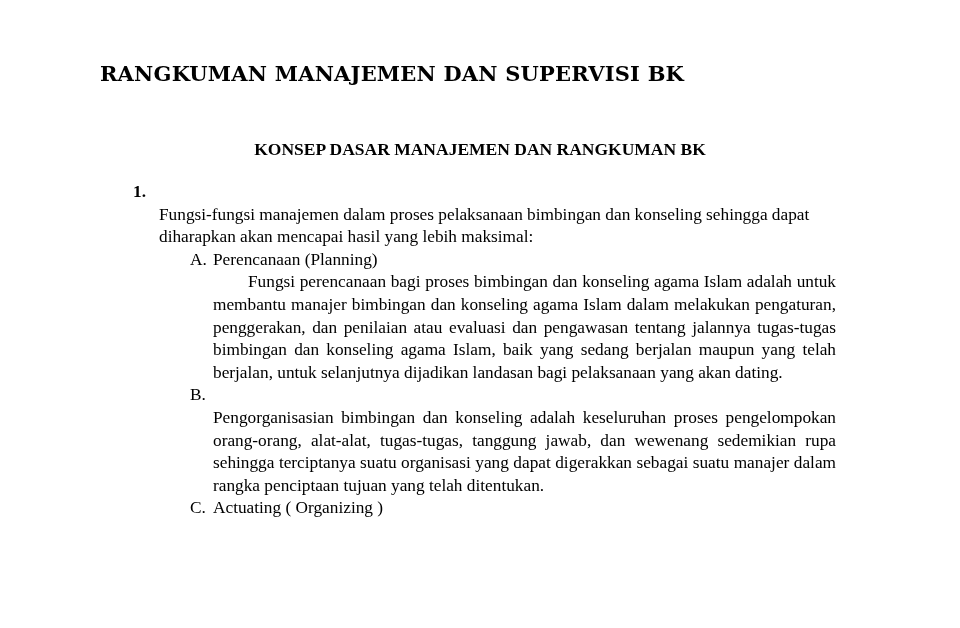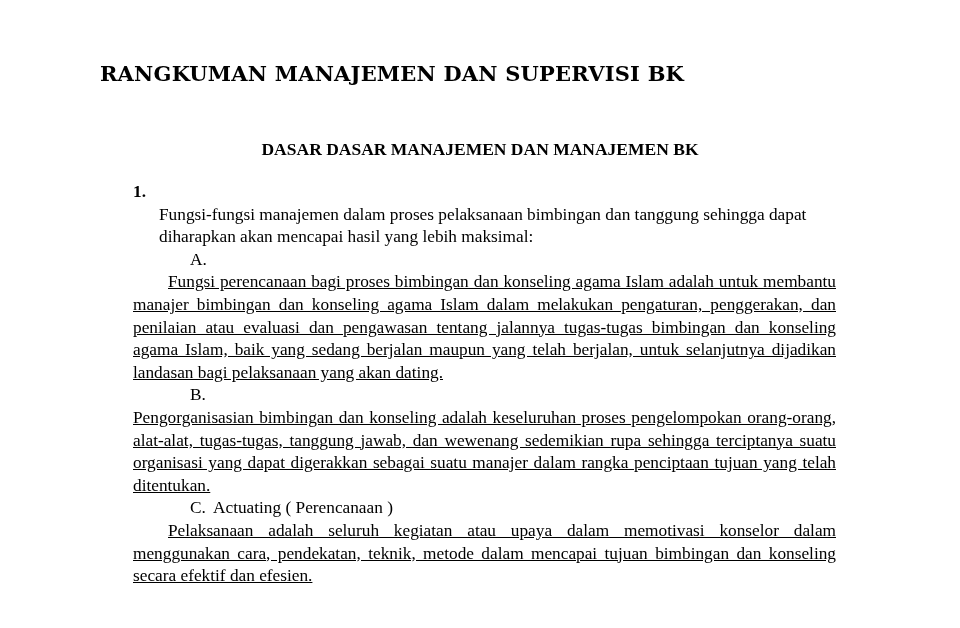--- a/index.html
+++ b/index.html
@@ -19,44 +19,44 @@
     }
     .content {
       position: absolute; left: 133px; top: 181px; width: 703px;
       font-size: 17.3px; line-height: 22.6px;
     }
     .item-head { display: flex; font-weight: bold; }
     .item-num { width: 26px; }
     .item-body { padding-left: 26px; }
     .sub { display: flex; margin-left: 57px; }
     .sub-letter { width: 23px; }
-    .sub-body { text-align: justify; text-align-last: left; text-decoration: underline; }
+    .sub-body { margin-left: 80px; text-align: justify; text-align-last: left; }
     .indent { text-indent: 35px; }
     p { margin: 0; }
   </style>
 </head>
 <body>
 
 <div class="title">RANGKUMAN MANAJEMEN DAN SUPERVISI BK</div>
-<div class="subtitle">DASAR DASAR MANAJEMEN DAN MANAJEMEN BK</div>
+<div class="subtitle">KONSEP DASAR MANAJEMEN DAN RANGKUMAN BK</div>
 
 <div class="content">
   <div class="item-head">
     <span class="item-num">1.</span>
   </div>
-  <p class="item-body" style="padding-right:0;">Fungsi-fungsi manajemen dalam proses pelaksanaan bimbingan dan tanggung sehingga dapat diharapkan akan mencapai hasil yang lebih maksimal:</p>
+  <p class="item-body" style="padding-right:0;">Fungsi-fungsi manajemen dalam proses pelaksanaan bimbingan dan konseling sehingga dapat diharapkan akan mencapai hasil yang lebih maksimal:</p>
 
   <div class="sub">
     <span class="sub-letter">A.</span>
+    <span>Perencanaan (Planning)</span>
   </div>
   <p class="sub-body indent">Fungsi perencanaan bagi proses bimbingan dan konseling agama Islam adalah untuk membantu manajer bimbingan dan konseling agama Islam dalam melakukan pengaturan, penggerakan, dan penilaian atau evaluasi dan pengawasan tentang jalannya tugas-tugas bimbingan dan konseling agama Islam, baik yang sedang berjalan maupun yang telah berjalan, untuk selanjutnya dijadikan landasan bagi pelaksanaan yang akan dating.</p>
 
   <div class="sub">
     <span class="sub-letter">B.</span>
   </div>
   <p class="sub-body">Pengorganisasian bimbingan dan konseling adalah keseluruhan proses pengelompokan orang-orang, alat-alat, tugas-tugas, tanggung jawab, dan wewenang sedemikian rupa sehingga terciptanya suatu organisasi yang dapat digerakkan sebagai suatu manajer dalam rangka penciptaan tujuan yang telah ditentukan.</p>
 
   <div class="sub">
     <span class="sub-letter">C.</span>
-    <span>Actuating ( Perencanaan )</span>
+    <span>Actuating ( Organizing )</span>
   </div>
-  <p class="sub-body indent">Pelaksanaan adalah seluruh kegiatan atau upaya dalam memotivasi konselor dalam menggunakan cara, pendekatan, teknik, metode dalam mencapai tujuan bimbingan dan konseling secara efektif dan efesien.</p>
 </div>
 
 </body></html>

